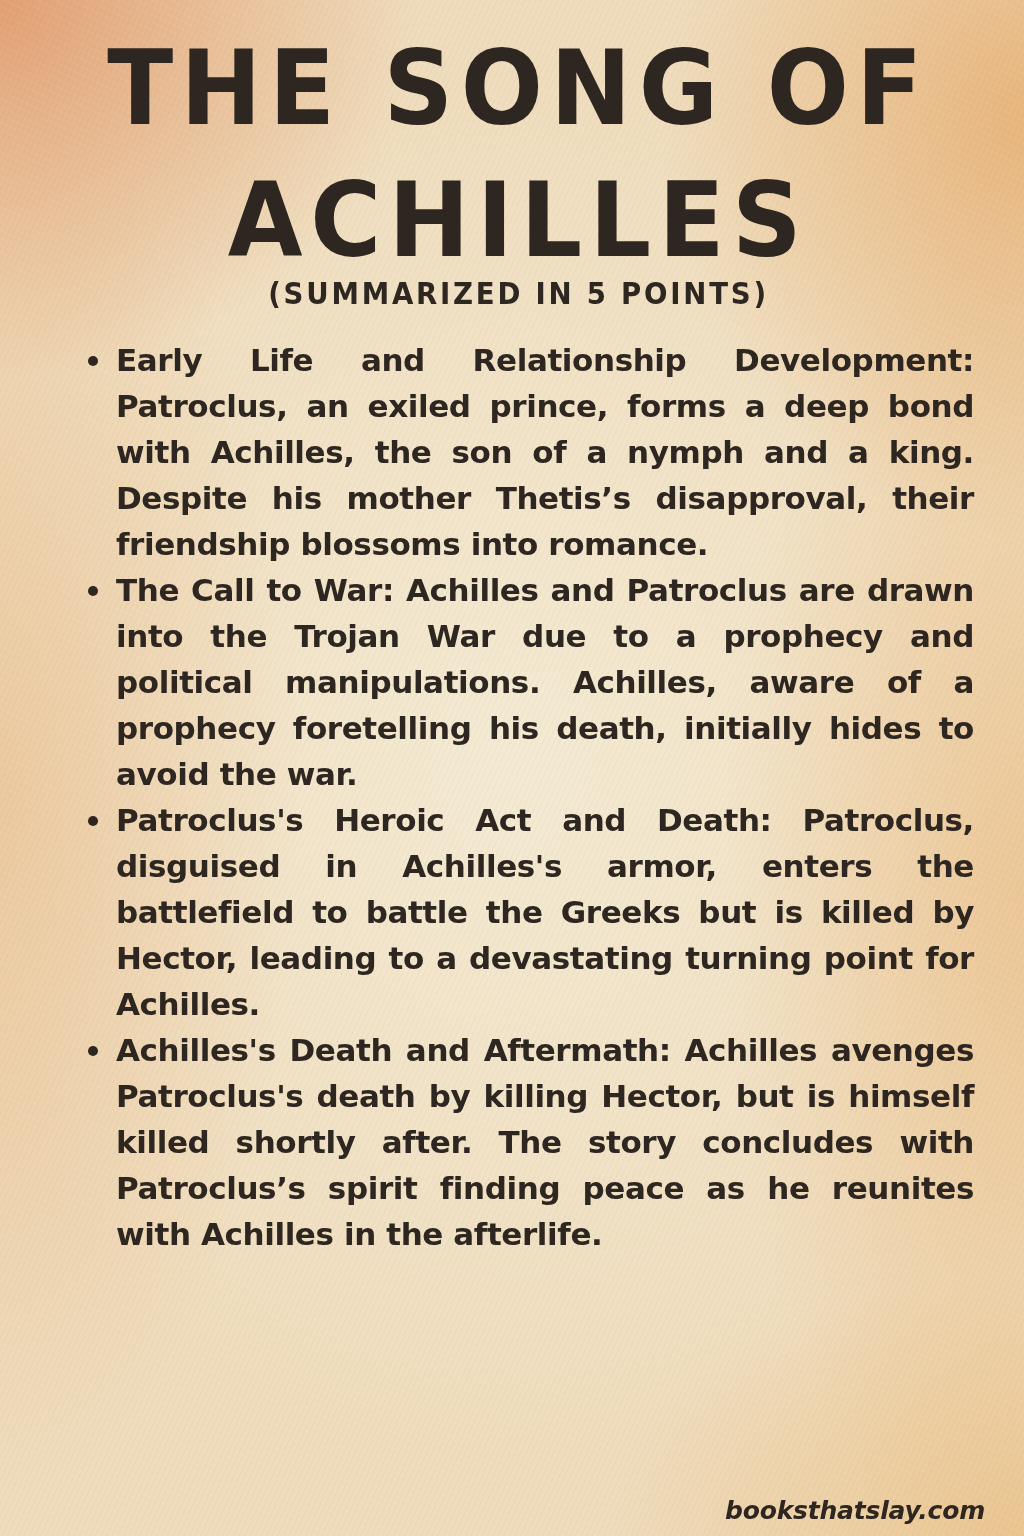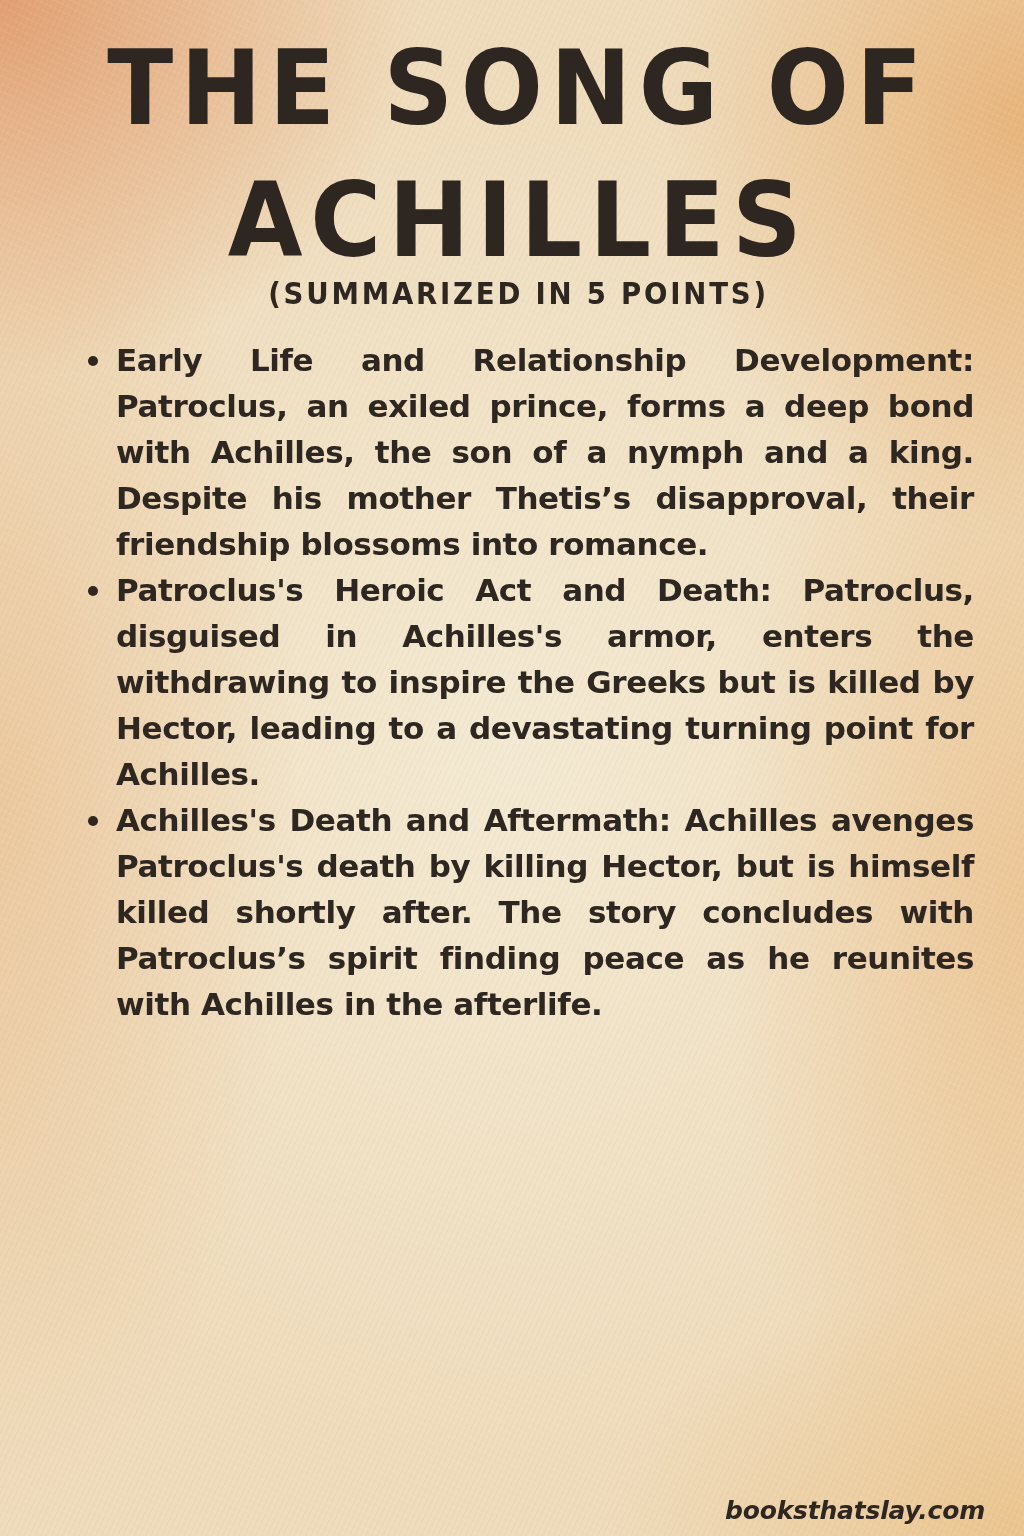--- a/index.html
+++ b/index.html
@@ -121,21 +121,25 @@
 
   <div class="subtitle">(SUMMARIZED IN 5 POINTS)</div>
 
   <ul class="points">
     <li class="point">
       <span class="bullet"></span>
       <span>Early Life and Relationship Development: Patroclus, an exiled prince, forms a deep bond with Achilles, the son of a nymph and a king. Despite his mother Thetis’s disapproval, their friendship blossoms into romance.</span>
     </li>
     <li class="point">
       <span class="bullet"></span>
-      <span>Patroclus's Heroic Act and Death: Patroclus, disguised in Achilles's armor, enters the withdrawing to inspire the Greeks but is killed by Hector, leading to a devastating turning point for Achilles.</span>
+      <span>The Call to War: Achilles and Patroclus are drawn into the Trojan War due to a prophecy and political manipulations. Achilles, aware of a prophecy foretelling his death, initially hides to avoid the war.</span>
+    </li>
+    <li class="point">
+      <span class="bullet"></span>
+      <span>Patroclus's Heroic Act and Death: Patroclus, disguised in Achilles's armor, enters the battlefield to battle the Greeks but is killed by Hector, leading to a devastating turning point for Achilles.</span>
     </li>
     <li class="point">
       <span class="bullet"></span>
       <span>Achilles's Death and Aftermath: Achilles avenges Patroclus's death by killing Hector, but is himself killed shortly after. The story concludes with Patroclus’s spirit finding peace as he reunites with Achilles in the afterlife.</span>
     </li>
   </ul>
 
   <div class="footer">booksthatslay.com</div>
 
 </div>

